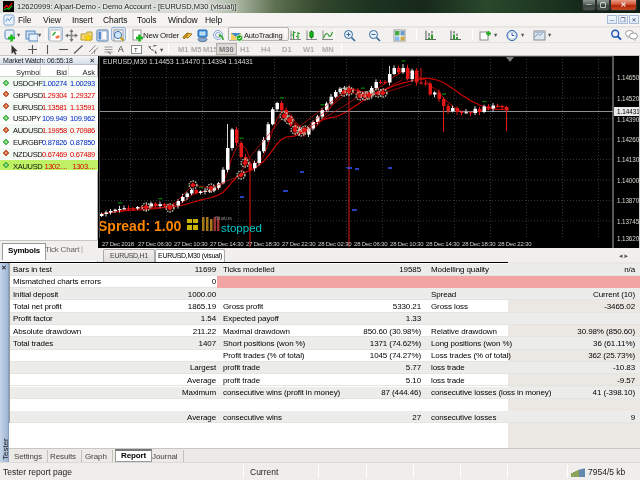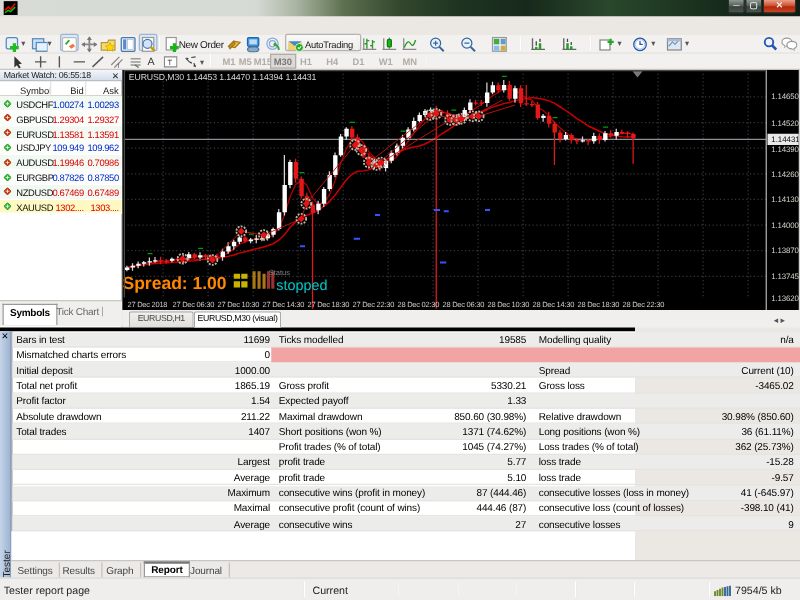--- a/index.html
+++ b/index.html
@@ -39,50 +39,67 @@
 .ask{position:absolute;right:3px;text-align:center}
 .blue{color:#0028c8}.red{color:#e00000}
 .dia{position:absolute;left:3px;top:2.5px;width:6px;height:6px}
 .colline{position:absolute;top:9px;width:1px;height:107px;background:#e4e2de}
 #mwtabs{position:absolute;left:0;top:184px;width:98px;height:21px;background:#f0efed;border-top:1px solid #c9c6c1}
 #chart{left:98px;top:56px;width:542px;height:192px;background:#000}
 #chartbl{left:98px;top:248px;width:542px;height:14px;background:#f0efed}
 .ctab{position:absolute;top:1px;height:13px;border:1px solid #aaa;border-bottom:none;font-size:7px;letter-spacing:-0.3px;
 padding:2px 0 0;background:linear-gradient(#f0efed,#e0dedb);color:#444;border-radius:2px 2px 0 0}
 .ctab.act{background:#fff;color:#000;z-index:2}
-#report{left:0;top:262px;width:508px;height:186px;background:#fff;border-top:3px solid #000000}
+#report{left:0;top:262px;width:508px;height:186px;background:#fff;border-top:1px solid #000000}
 #rtbl{position:absolute;left:9px;top:0;width:631px;height:160px;border-left:1px solid #999}
 .rrow{position:absolute;left:0;width:631px;height:12.3px;font-size:8px;letter-spacing:-0.1px;color:#000}
 .rrow.g{background:#ececeb}
 .rc{position:absolute;top:1.5px;white-space:nowrap}
 #vester{position:absolute;left:0px;top:0px;width:9px;height:199px;font-size:8px;color:#222;background:linear-gradient(90deg,#c5d4e8,#9fb5d4);border-right:1px solid #8aa0c0}
 #repx{position:absolute;left:1px;top:1px;width:8px;height:9px;font-size:7px;line-height:8px;color:#000;z-index:3}
 #btabs{left:9px;top:448px;width:631px;height:14px;background:#eceae7;border-top:1px solid #c9c6c1}
 .btab{position:absolute;top:1px;height:13px;font-size:8px;letter-spacing:-0.1px;padding:2px 5px 0;color:#444;border-right:1px solid #c5c2bd}
 .btab.act{background:#fff;border:1px solid #999;border-top:2px solid #777;font-weight:700;color:#000;top:0;padding-top:0}
 #status{left:0;top:462px;width:640px;height:18px;background:#f0eeec;border-top:1px solid #dcdad6;font-size:8.5px;color:#222}
 .sdiv{position:absolute;top:2px;width:1px;height:13px;background:#c9c6c1;border-right:1px solid #fff}
 </style></head>
 <body>
 <div id="app">
 <div id="title" class="abs">
       <div id="mt4icon"><svg viewBox="0 0 12 12">
           <rect width="12" height="12" fill="#000"></rect>
           <path d="M1 8l3-3 2 2 4-5" stroke="#e00" stroke-width="1.5" fill="none"></path>
           <path d="M1 10l3-2 2 1 4-4" stroke="#0c0" stroke-width="1.2" fill="none"></path>
         </svg></div>
+<span class="ttxt">12620999: Alpari-Demo - Demo Account - [EURUSD,M30 (visual)]</span>
 <div id="wmin" class="wbtn">
         <span>─</span>
       </div>
       <div id="wmax" class="wbtn">
         <span>▢</span>
       </div>
       <div id="wcls" class="wbtn">
         <span>✕</span>
       </div>
+    </div>
+<div id="menu" class="abs">
+      <div style="position:absolute;left:3px;top:1px;width:12px;height:12px"><svg viewBox="0 0 13 13">
+          <rect x="1" y="1" width="11" height="11" rx="2" fill="#e8f0fa" stroke="#7aa0c8"></rect>
+          <path d="M3 8l2-3 2 2 3-4" stroke="#4488cc" fill="none"></path>
+        </svg></div>
+      <span class="mi" style="left:18px">File</span>
+      <span class="mi" style="left:43px">View</span>
+      <span class="mi" style="left:72px">Insert</span>
+      <span class="mi" style="left:103px">Charts</span>
+      <span class="mi" style="left:137px">Tools</span>
+      <span class="mi" style="left:168px">Window</span>
+      <span class="mi" style="left:205px">Help</span>
+      <div class="mdibtn" style="left:607px">─</div>
+      <div class="mdibtn" style="left:618px">❐</div>
+      <div class="mdibtn" style="left:629px">✕</div>
     </div>
 <div id="tb1" class="abs">
       <div class="ticon" style="left:4px;width:13px"><svg viewBox="0 0 13 13">
           <rect x="1" y="1" width="9" height="9" rx="1.5" fill="#e8f0fa" stroke="#5588bb"></rect>
           <path d="M4 9h7M7.5 5.5v7" stroke="#22bb22" stroke-width="2.6"></path>
         </svg></div>
       <span class="tbtxt" style="left:17px;color:#555;font-size:6.5px;top:3px">▾</span>
       <div class="ticon" style="left:25px;width:13px"><svg viewBox="0 0 13 13">
           <rect x="1" y="2" width="9" height="8" fill="#cfe0f5" stroke="#5588bb"></rect>
           <rect x="4" y="5" width="9" height="7" fill="#e8f0fb" stroke="#5588bb"></rect>
@@ -312,42 +329,42 @@
         <span class="mwsym">USDJPY</span>
         <span class="bid blue">109.949</span>
         <span class="ask blue">109.962</span>
       </div>
 <div class="mwrow" style="top:68.2px;background:#f2f9f2">
         <svg class="dia" viewBox="0 0 8 8">
           <path d="M4 0L8 4 4 8 0 4z" fill="#cc3300" stroke="#882200" stroke-width="0.6"></path>
           <path d="M2 4h4M4 2v4" stroke="#fff" stroke-width="0.8"></path>
         </svg>
         <span class="mwsym">AUDUSD</span>
-        <span class="bid red">1.19946</span>
+        <span class="bid red">1.19958</span>
         <span class="ask red">0.70986</span>
       </div>
 <div class="mwrow" style="top:80.0px;background:#fbfdfb">
         <svg class="dia" viewBox="0 0 8 8">
           <path d="M4 0L8 4 4 8 0 4z" fill="#2eb82e" stroke="#1a7a1a" stroke-width="0.6"></path>
           <path d="M2 4h4M4 2v4" stroke="#fff" stroke-width="0.8"></path>
         </svg>
         <span class="mwsym">EURGBP</span>
         <span class="bid blue">0.87826</span>
         <span class="ask blue">0.87850</span>
       </div>
 <div class="mwrow" style="top:91.8px;background:#f2f9f2">
         <svg class="dia" viewBox="0 0 8 8">
           <path d="M4 0L8 4 4 8 0 4z" fill="#cc3300" stroke="#882200" stroke-width="0.6"></path>
           <path d="M2 4h4M4 2v4" stroke="#fff" stroke-width="0.8"></path>
         </svg>
         <span class="mwsym">NZDUSD</span>
         <span class="bid red">0.67469</span>
         <span class="ask red">0.67489</span>
       </div>
-<div class="mwrow" style="top:103.6px;background:#fef9c3">
+<div class="mwrow" style="top:103.6px;background:#bef264">
         <svg class="dia" viewBox="0 0 8 8">
           <path d="M4 0L8 4 4 8 0 4z" fill="#2eb82e" stroke="#1a7a1a" stroke-width="0.6"></path>
           <path d="M2 4h4M4 2v4" stroke="#fff" stroke-width="0.8"></path>
         </svg>
         <span class="mwsym">XAUUSD</span>
         <span class="bid red">1302....</span>
         <span class="ask red">1303....</span>
       </div>
 <div id="mwtabs">
         <span style="position:absolute;left:2px;top:2px;font-size:8px;font-weight:700;letter-spacing:-0.2px;background:#fff;border:1px solid #999;border-bottom:none;padding:2px 5px 0;height:17px">Symbols</span>
@@ -514,42 +531,35 @@
           <span class="rc" style="left:213px">Profit trades (% of total)</span>
           <span class="rc" style="right:220px">1045 (74.27%)</span>
           <span class="rc" style="left:421px">Loss trades (% of total)</span>
           <span class="rc" style="right:6px">362 (25.73%)</span>
         </div>
 <div class="rrow g" style="top:98.9px;border-bottom:1px solid #e6e4e1">
           <span class="rc" style="right:425px">Largest</span>
           <span class="rc" style="left:213px">profit trade</span>
           <span class="rc" style="right:220px">5.77</span>
           <span class="rc" style="left:421px">loss trade</span>
-          <span class="rc" style="right:6px">-15.28</span>
+          <span class="rc" style="right:6px">-10.83</span>
         </div>
 <div class="rrow" style="top:111.2px;border-bottom:1px solid #e6e4e1">
           <span class="rc" style="right:425px">Average</span>
           <span class="rc" style="left:213px">profit trade</span>
           <span class="rc" style="right:220px">5.10</span>
           <span class="rc" style="left:421px">loss trade</span>
           <span class="rc" style="right:6px">-9.57</span>
         </div>
 <div class="rrow g" style="top:123.5px;border-bottom:1px solid #e6e4e1">
           <span class="rc" style="right:425px">Maximum</span>
           <span class="rc" style="left:213px">consecutive wins (profit in money)</span>
           <span class="rc" style="right:220px">87 (444.46)</span>
           <span class="rc" style="left:421px">consecutive losses (loss in money)</span>
-          <span class="rc" style="right:6px">41 (-645.97)</span>
-        </div>
-<div class="rrow" style="top:135.8px;border-bottom:1px solid #e6e4e1">
-          <span class="rc" style="right:425px">Maximal</span>
-          <span class="rc" style="left:213px">consecutive profit (count of wins)</span>
-          <span class="rc" style="right:220px">444.46 (87)</span>
-          <span class="rc" style="left:421px">consecutive loss (count of losses)</span>
-          <span class="rc" style="right:6px">-398.10 (41)</span>
+          <span class="rc" style="right:6px">41 (-398.10)</span>
         </div>
 <div class="rrow g" style="top:148.1px;border-bottom:1px solid #e6e4e1">
           <span class="rc" style="right:425px">Average</span>
           <span class="rc" style="left:213px">consecutive wins</span>
           <span class="rc" style="right:220px">27</span>
           <span class="rc" style="left:421px">consecutive losses</span>
           <span class="rc" style="right:6px">9</span>
         </div>
       </div>
 <div id="vester">

